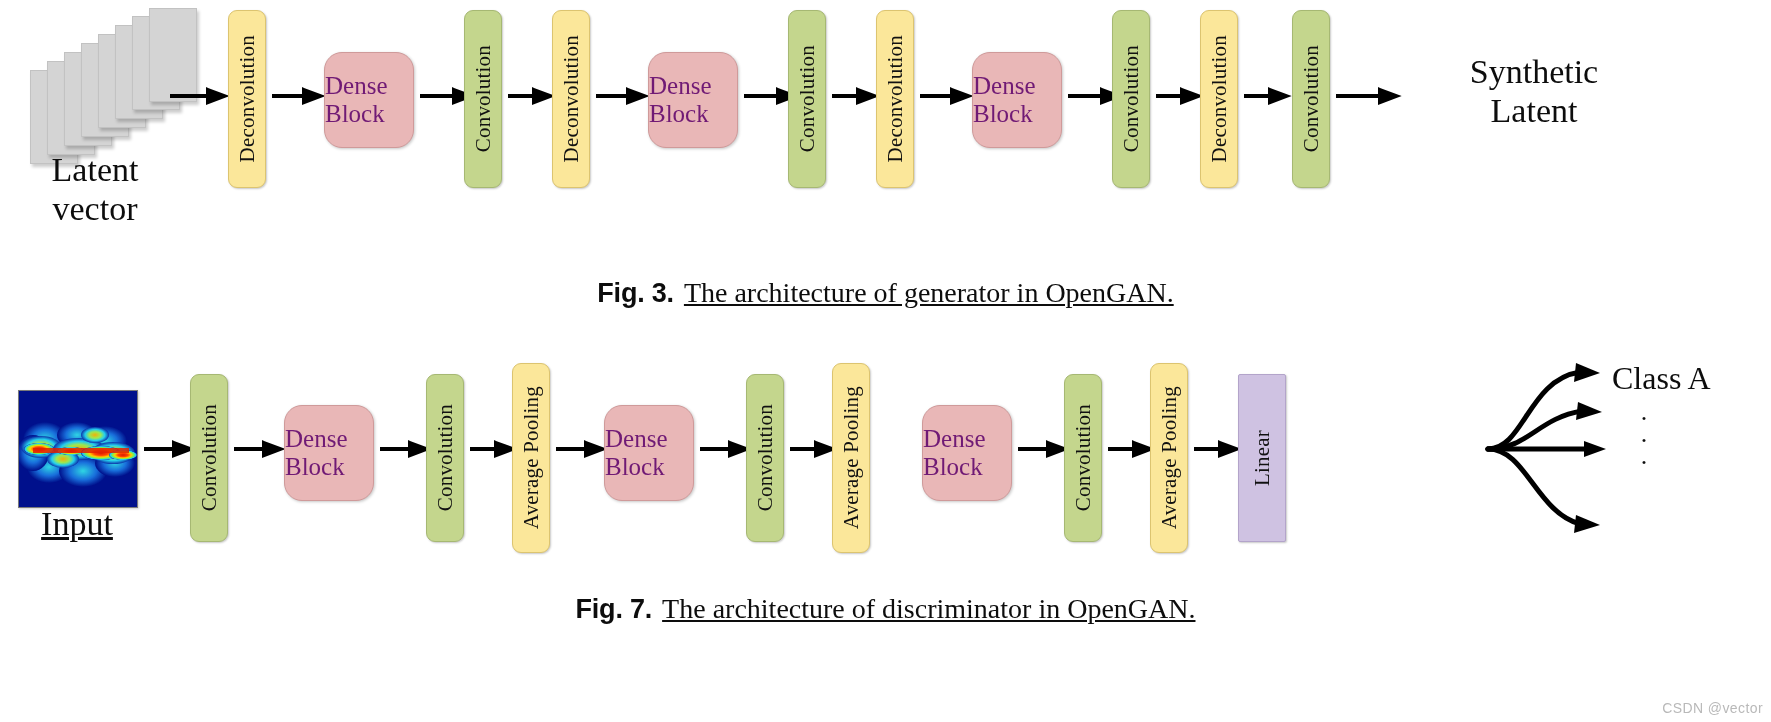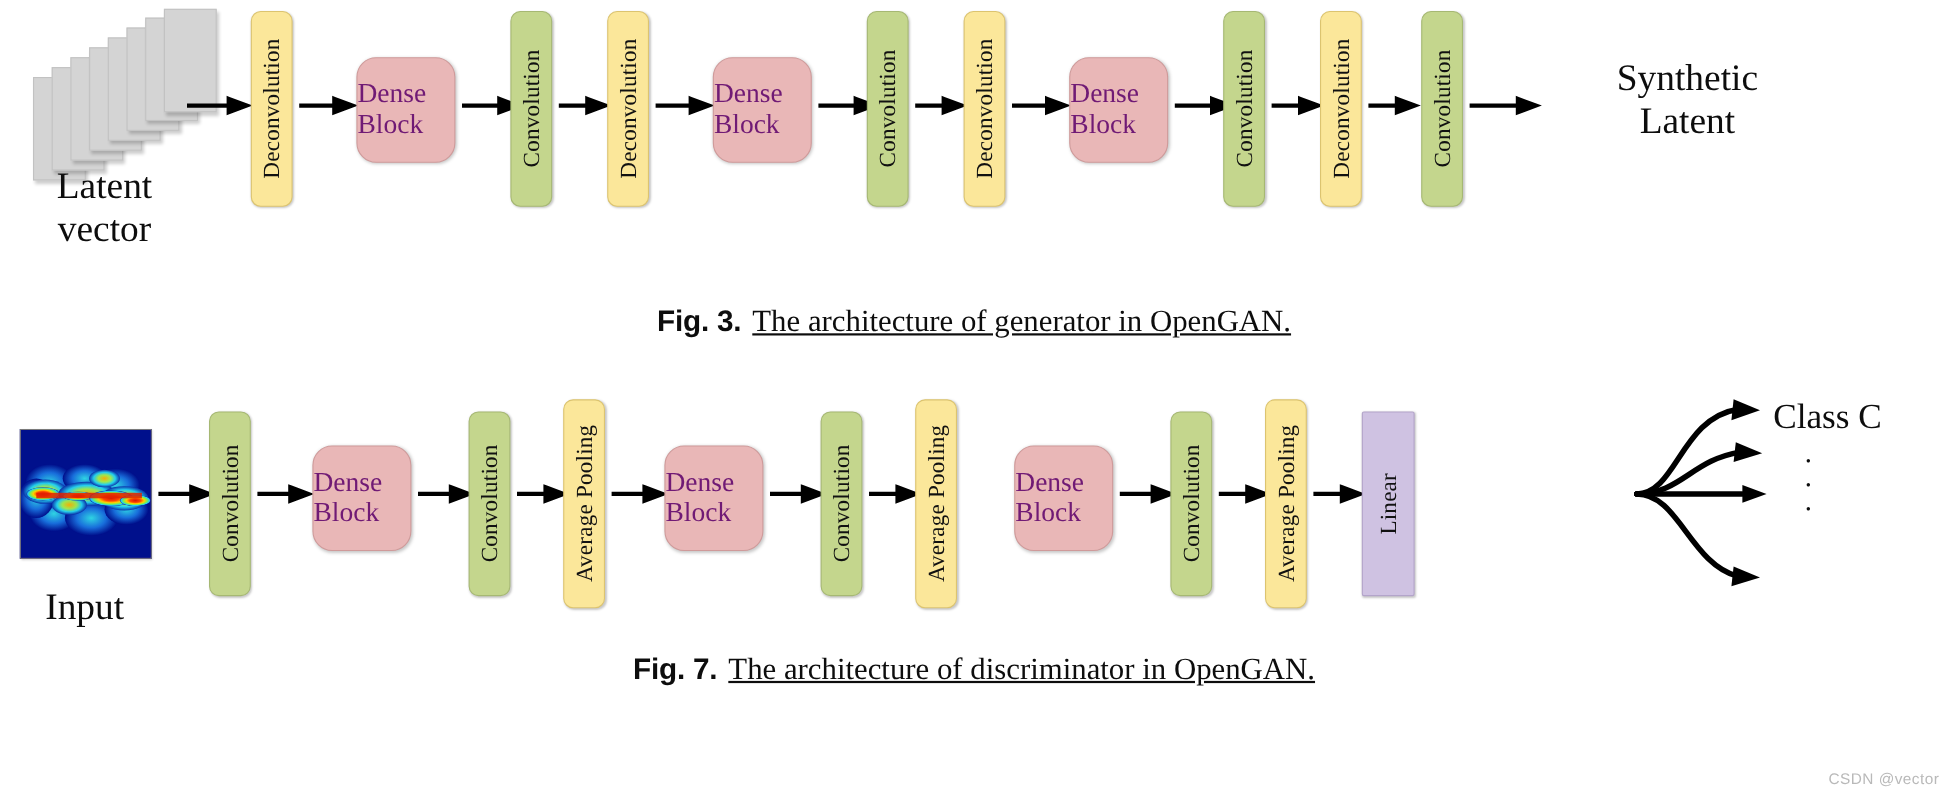--- a/index.html
+++ b/index.html
@@ -351,21 +351,21 @@
         </g>
         <g>
           <ellipse cx="20" cy="58" rx="15" ry="6" fill="url(#g-core)"></ellipse>
           <ellipse cx="52" cy="60" rx="14" ry="4" fill="url(#g-core)"></ellipse>
           <ellipse cx="82" cy="62" rx="20" ry="7" fill="url(#g-core)"></ellipse>
           <ellipse cx="104" cy="64" rx="14" ry="5" fill="url(#g-core)"></ellipse>
           <rect x="14" y="57" width="96" height="5" fill="#e02000" opacity="0.85"></rect>
         </g>
       </svg>
     </div>
-    <div class="plain-label" id="input-label" style="left:10px; top:195px; width:134px;">Input</div>
+    <div class="plain-label" id="input-label" style="left:10px; top:166px; width:134px;text-decoration:underline;">Input</div>
 
     <div class="arrow" style="left:144px; top:103px; width:48px;">
       <svg width="48" height="16" viewBox="0 0 48 16">
           <path d="M0 8 H32 M30 2 L46 8 L30 14 Z" stroke="#000" stroke-width="4" fill="#000"></path>
         </svg>
     </div>
 
     <div class="vblock green" style="left:190px; top:36px; width:36px; height:166px;">
       <span class="vlabel">Convolution</span>
     </div>
@@ -466,21 +466,21 @@
         <g fill="#000">
           <path d="M88 17 L112 27 L86 36 Z"></path>
           <path d="M90 56 L114 66 L88 74 Z"></path>
           <path d="M96 95 L118 103 L96 111 Z"></path>
           <path d="M88 169 L112 179 L86 187 Z"></path>
         </g>
       </svg>
     </div>
 
     <div id="class-list">
-      <div class="cls">Class C</div>
+      <div class="cls">Class A</div>
       <div class="dots">
           <span>.</span>
           <span>.</span>
           <span>.</span>
         </div>
     </div>
   </div>
 
   <div class="caption" style="top:255px;">
     <span class="fig-no">Fig. 7.</span><span class="cap-text">The architecture of discriminator in OpenGAN.</span>

